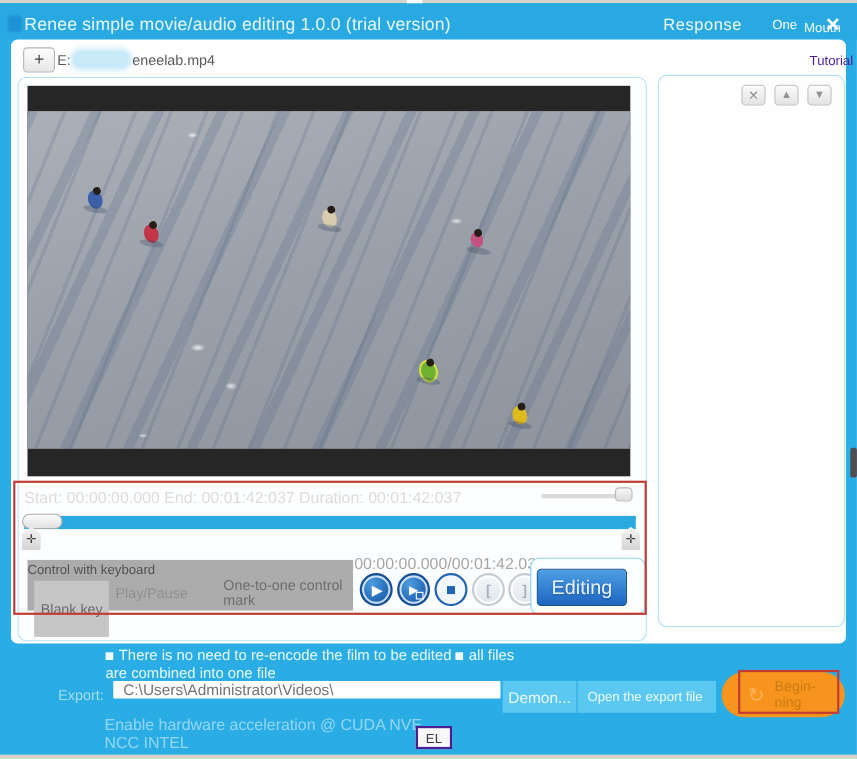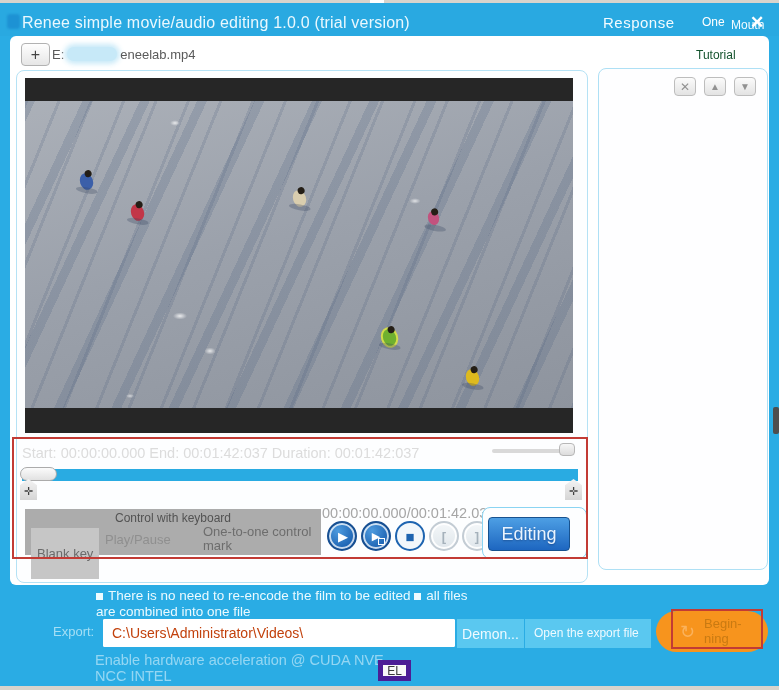--- a/index.html
+++ b/index.html
@@ -24,21 +24,21 @@
 
   
   #card{left:10px;top:36px;width:759px;height:549px;background:#FFFFFF;border-radius:6px}
 
   
   #add-tab{left:21px;top:43px;width:29px;height:23px;border:1px solid #B2B2B2;border-radius:4px;
            background:linear-gradient(#FEFEFE,#E6E6E6);color:#444;font-size:16px;line-height:21px;text-align:center}
   #file-tab{left:52px;top:47px;font-size:13px;color:#5A5A5A;white-space:nowrap}
   .blur-chip{display:inline-block;width:50px;height:14px;background:#C7E9F8;border-radius:7px;
              box-shadow:0 0 5px 3px rgba(199,233,248,.95);vertical-align:-2px;margin:0 3px}
-  #tutorial{left:696px;top:48px;font-size:12px;color:#14532d}
+  #tutorial{left:736px;top:48px;font-size:12px;color:#4c1d95}
 
   
   #video-panel{left:16px;top:70px;width:572px;height:513px;background:#FDFEFF;
                border:1px solid #B5E2F5;border-radius:8px}
   #video{left:25px;top:78px;width:548px;height:355px;background:#262626;overflow:hidden}
   #scene{left:0;top:23px;width:548px;height:307px;
     background:
       radial-gradient(7px 4px at 150px 22px, rgba(255,255,255,.75), transparent 70%),
       radial-gradient(9px 4px at 585px 45px, rgba(255,255,255,.6), transparent 70%),
       radial-gradient(8px 4px at 390px 100px, rgba(255,255,255,.7), transparent 70%),
@@ -77,21 +77,21 @@
             background:linear-gradient(#FBFBFB,#E1E1E1)}
   .thandle{width:17px;height:21px;clip-path:polygon(50% 0,100% 30%,100% 100%,0 100%,0 30%);
            background:linear-gradient(#F4F4F4,#D5D5D5);display:flex;align-items:flex-end;
            justify-content:center;font-size:11px;line-height:1;color:#3F3F3F;
            padding-bottom:3px;filter:drop-shadow(0 0 1px #8E8E8E)}
   #trim-left{left:20px;top:479px}
   #trim-right{left:565px;top:479px}
 
   
   #kb-box{left:25px;top:509px;width:296px;height:46px;background:#ACACAC;color:#4F4F4F}
-  #kb-title{left:0;top:2px;width:296px;text-align:center;font-size:12px;color:#525252}
+  #kb-title{left:0;top:2px;width:296px;text-align:left;font-size:12px;color:#525252}
   #kb-key{left:6px;top:19px;background:#C6C6C6;color:#6B6B6B;font-size:13px;padding:18px 6px}
   #kb-action{left:80px;top:23px;font-size:13px;color:#8F8F8F}
   #kb-hint{left:178px;top:16px;width:118px;font-size:13px;line-height:1.1;color:#6D6D6D}
 
   
   #time-display{left:322px;top:505px;font-size:14.5px;color:#A6A6A6;white-space:nowrap}
   .pb{width:30px;height:30px;border-radius:50%;display:flex;align-items:center;justify-content:center;top:521px}
   .pb-blue{border:2px solid #174F92;color:#FFF;
            background:radial-gradient(circle at 35% 30%,#4E9BDE,#1C62B2 72%);
            box-shadow:inset 0 0 0 2px rgba(255,255,255,.75)}
@@ -117,33 +117,33 @@
             background:linear-gradient(#FBFBFB,#E3E3E3);color:#919191;font-size:10px;
             display:flex;align-items:center;justify-content:center}
   #clip-remove{left:674px;font-size:12px}
   #clip-up{left:704px}
   #clip-down{left:734px}
 
   
   #encode-note{left:96px;top:588px;width:382px;font-size:13.5px;line-height:1.18;color:#EAFAFF}
   .chk{display:inline-block;width:7px;height:7px;background:#EDFBFF;margin-right:5px}
   #export-label{left:53px;top:624px;font-size:13px;color:#A5DFF5}
-  #export-input{left:103px;top:619px;width:352px;height:28px;border:1px solid #FFF;border-radius:1px;
-                background:#FFF;font-size:14px;color:#c2410c;padding:0 8px;font-family:"Liberation Sans",sans-serif}
+  #export-input{left:103px;top:619px;width:352px;height:16px;border:1px solid #FFF;border-radius:1px;
+                background:#FFF;font-size:14px;color:#737373;padding:0 8px;font-family:"Liberation Sans",sans-serif}
   .flat-btn{background:#5AC8F0;color:#EFFAFF;display:flex;align-items:center}
   #demo-btn{left:457px;top:619px;width:67px;height:29px;font-size:14px;justify-content:center}
   #open-btn{left:525px;top:619px;width:126px;height:29px;font-size:12px;line-height:1.1;padding-left:9px}
   #begin-btn{left:656px;top:611px;width:112px;height:41px;border-radius:21px;background:#F7941D;
              display:flex;align-items:center}
   #begin-icon{margin-left:24px;font-size:18px;color:#FBB25C}
   #begin-label{margin-left:9px;width:50px;font-size:13px;line-height:1.15;color:#C97A12}
   #red-box-begin{left:671px;top:609px;width:92px;height:40px}
   #hw-note1{left:95px;top:652px;font-size:14.5px;color:rgba(235,250,255,.55)}
   #hw-note2{left:95px;top:668px;font-size:14.5px;color:rgba(235,250,255,.55)}
-  #el-chip{left:378px;top:660px;width:33px;height:21px;background:#F8F8F8;border:5px solid #4c1d95;
+  #el-chip{left:378px;top:660px;width:33px;height:21px;background:#F8F8F8;border:2px solid #4c1d95;
            font-size:12px;color:#3A3A3A;display:flex;align-items:center;justify-content:center}
 </style>
 </head>
 <body>
 
 <div class="abs" id="top-strip"></div>
 <div class="abs" id="top-notch"></div>
 
 <div class="abs" id="titlebar">
   <div class="abs" id="app-icon"></div>

